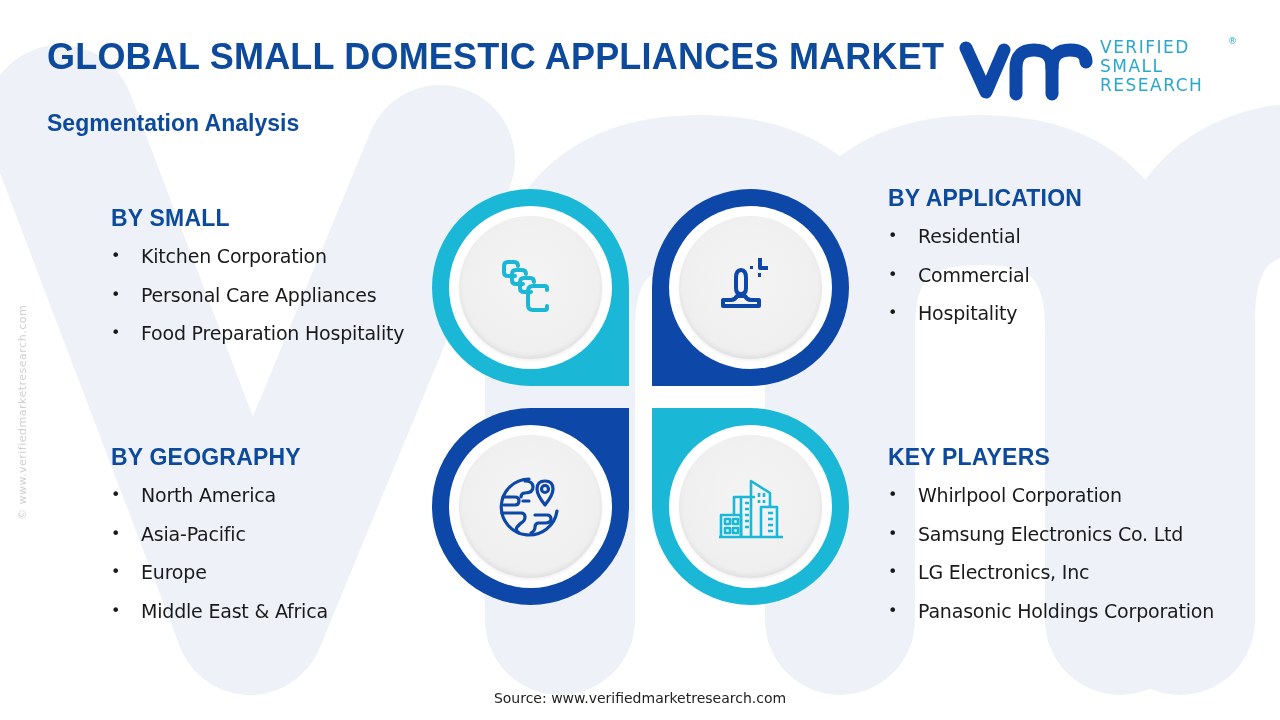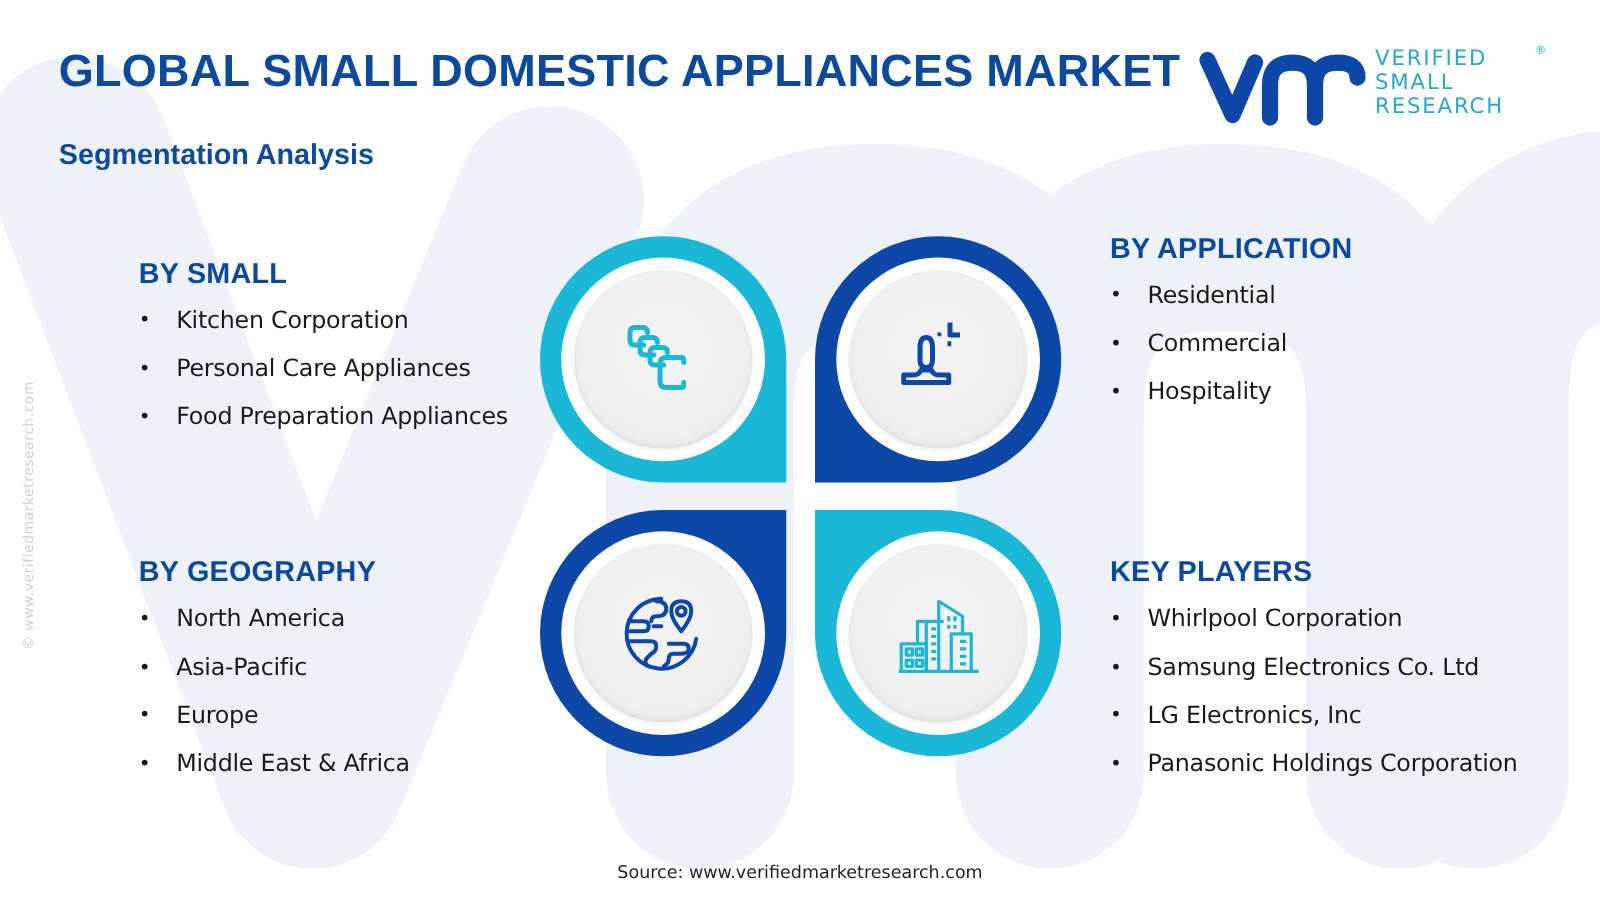--- a/index.html
+++ b/index.html
@@ -106,21 +106,21 @@
     <div>RESEARCH</div>
   </div>
   <span class="logo-reg">®</span>
 </div>
 
 <div class="segment seg-type">
   <div class="seg-heading">BY SMALL</div>
   <ul class="seg-list">
     <li class="seg-item"><span class="bullet">•</span><span>Kitchen Corporation</span></li>
     <li class="seg-item"><span class="bullet">•</span><span>Personal Care Appliances</span></li>
-    <li class="seg-item"><span class="bullet">•</span><span>Food Preparation Appliances</span></li>
+    <li class="seg-item"><span class="bullet">•</span><span>Food Preparation Hospitality</span></li>
   </ul>
 </div>
 
 <div class="segment seg-app">
   <div class="seg-heading">BY APPLICATION</div>
   <ul class="seg-list">
     <li class="seg-item"><span class="bullet">•</span><span>Residential</span></li>
     <li class="seg-item"><span class="bullet">•</span><span>Commercial</span></li>
     <li class="seg-item"><span class="bullet">•</span><span>Hospitality</span></li>
   </ul>

